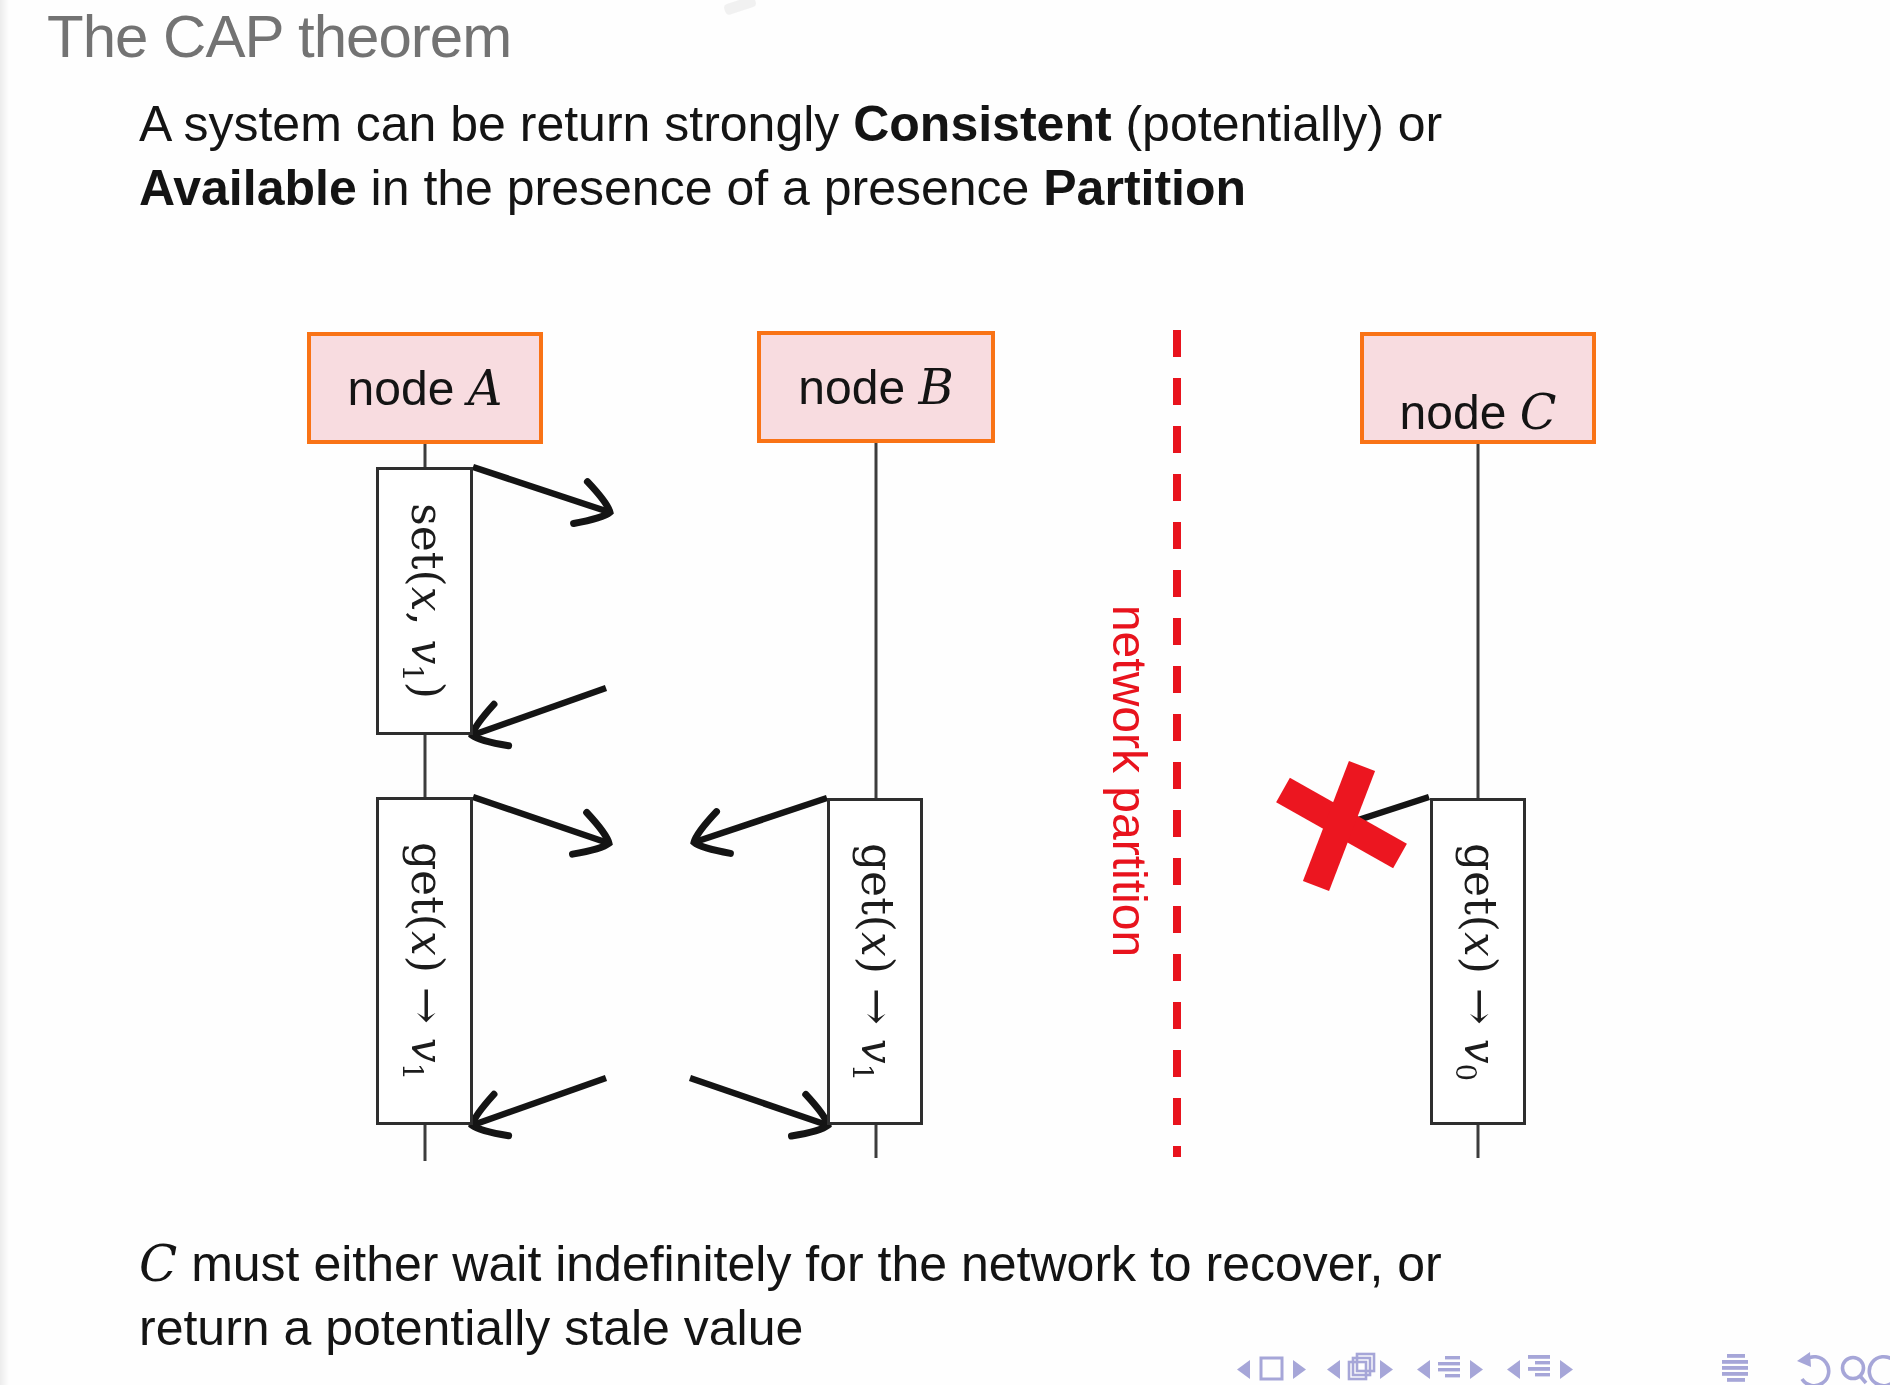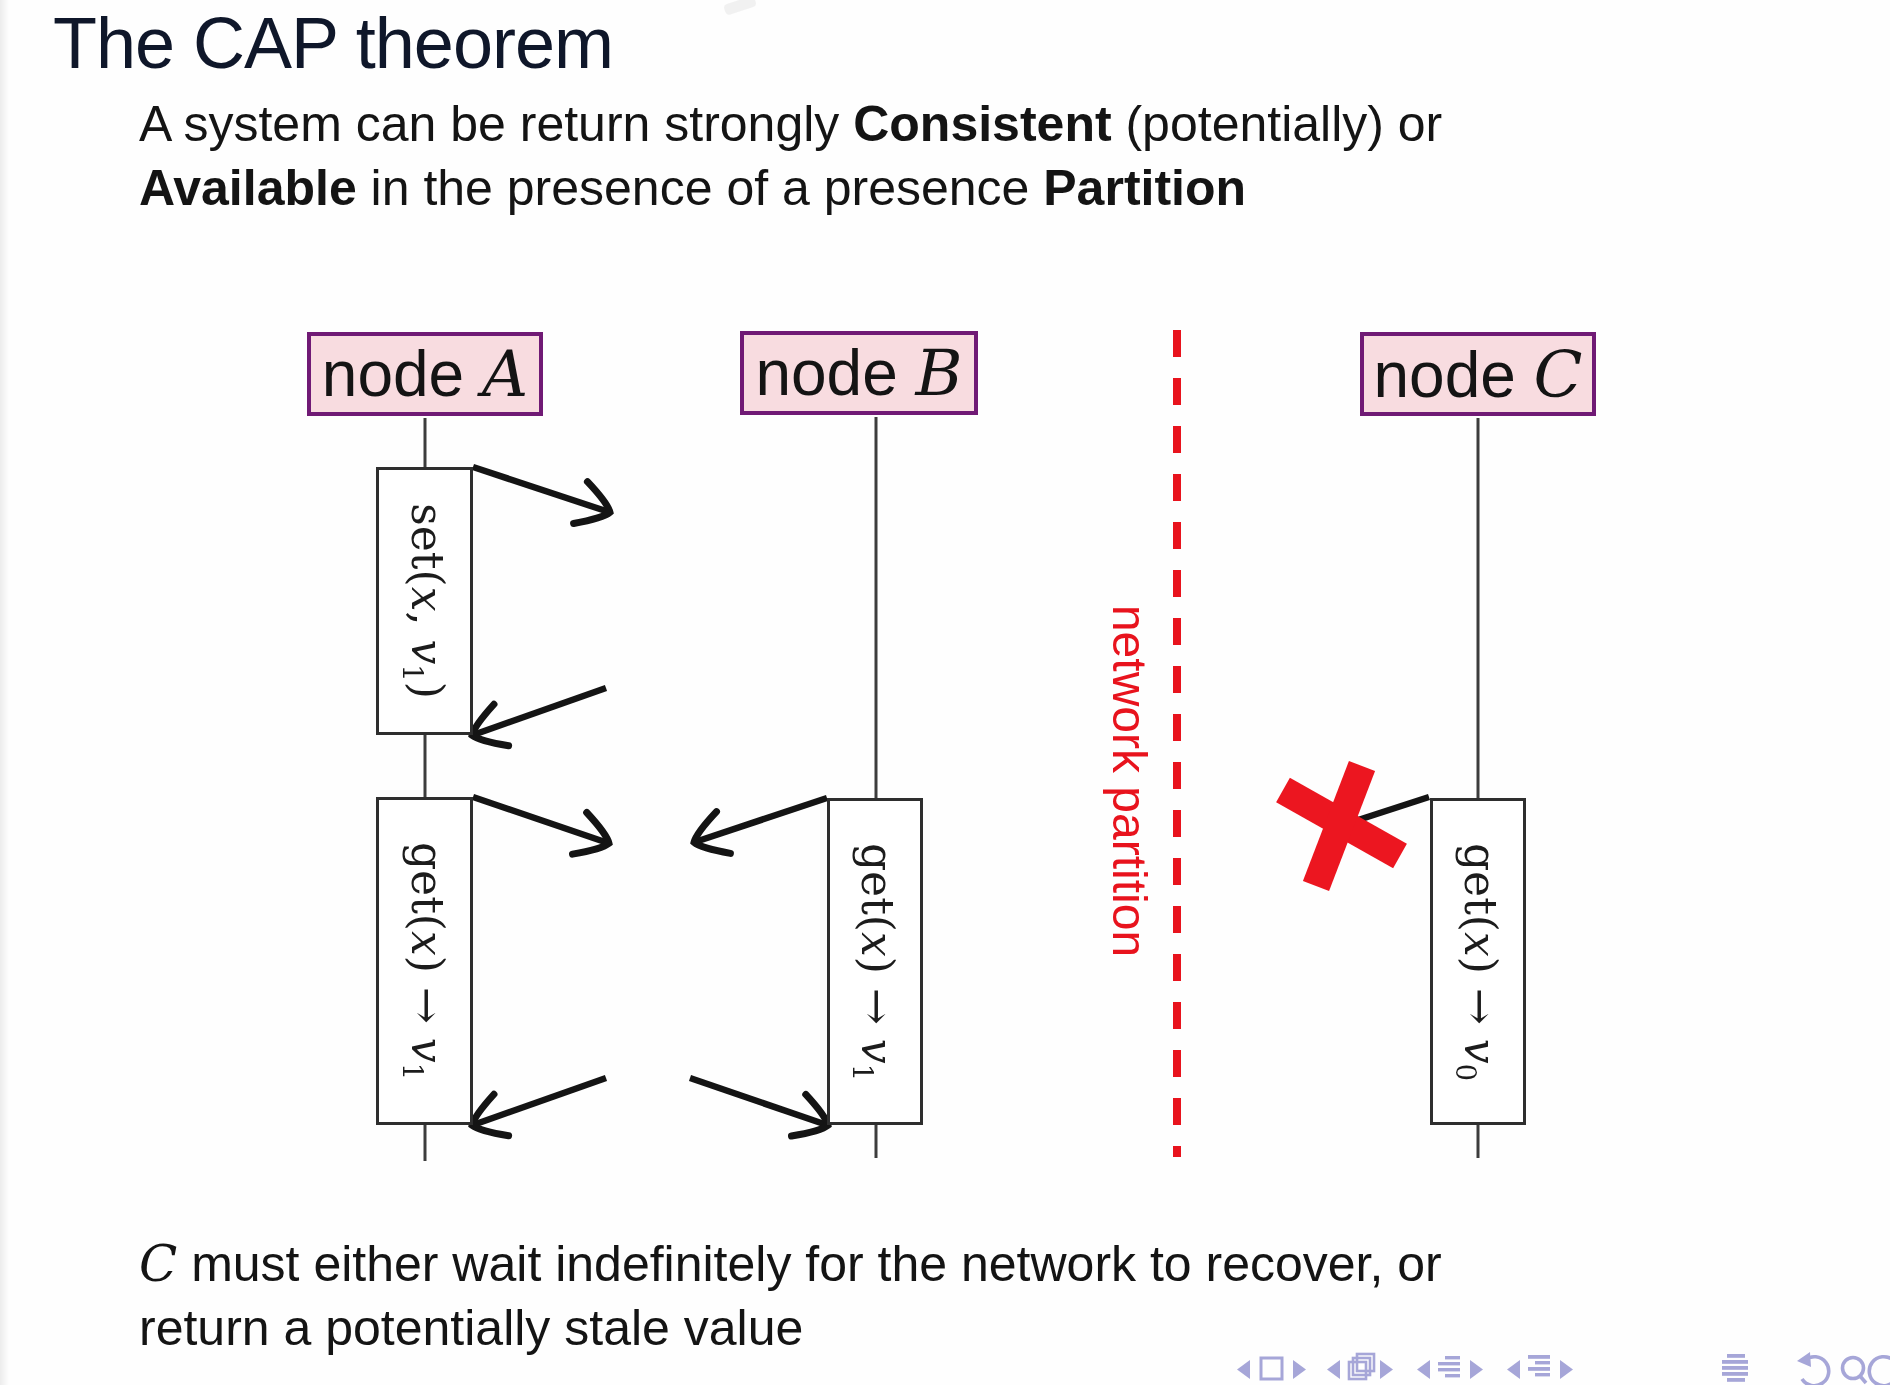--- a/index.html
+++ b/index.html
@@ -2,33 +2,33 @@
 <html><head>
 <meta charset="utf-8">
 <style>
   html,body{margin:0;padding:0;background:#fff;}
   .slide{position:relative;width:1890px;height:1385px;background:#fefefe;overflow:hidden;
          font-family:"Liberation Sans",sans-serif;color:#141414;}
   .edge-strip{position:absolute;left:0;top:0;width:9px;height:1385px;
               background:linear-gradient(90deg,#ececec,rgba(255,255,255,0));}
   .top-notch{position:absolute;left:724px;top:0;width:32px;height:11px;background:#ededed;
              transform:rotate(-18deg);border-radius:4px;opacity:.8;}
-  .title{position:absolute;left:53px;top:2px;font-size:72px;letter-spacing:-1px;
-         color:#0f172a;white-space:nowrap;}
+  .title{position:absolute;left:47px;top:2px;font-size:60px;letter-spacing:-1px;
+         color:#737373;white-space:nowrap;}
   .intro{position:absolute;left:139px;top:92px;font-size:50px;line-height:64px;white-space:nowrap;}
   .footer-text{position:absolute;left:139px;top:1232px;font-size:50px;line-height:64px;white-space:nowrap;}
   .seg-b{font-weight:bold;text-align:right;}
   .seg-m{font-family:"DejaVu Serif",serif;font-style:italic;}
   .seg-sub{font-family:"DejaVu Serif",serif;font-size:0.62em;vertical-align:-0.30em;}
 
-  .node-box{position:absolute;height:84px;background:#f8dce0;border:4px solid #701a75;
+  .node-box{position:absolute;height:112px;background:#f8dce0;border:4px solid #f97316;
             box-sizing:border-box;display:flex;align-items:center;justify-content:center;
-            font-size:64px;white-space:nowrap;}
+            font-size:48px;white-space:nowrap;}
   .node-a{left:307px;top:332px;width:236px;}
-  .node-b{left:740px;top:331px;width:238px;}
+  .node-b{left:757px;top:331px;width:238px;}
   .node-c{left:1360px;top:332px;width:236px;align-items:flex-end;}
 
   .op-box{position:absolute;background:#fff;border:3px solid #2e2e2e;box-sizing:border-box;}
   .op-a-set{left:376px;top:467px;width:97px;height:268px;}
   .op-a-get{left:376px;top:797px;width:97px;height:328px;}
   .op-b-get{left:827px;top:798px;width:96px;height:327px;}
   .op-c-get{left:1430px;top:798px;width:96px;height:327px;}
   .op-label{position:absolute;left:50%;top:50%;transform:translate(-50%,-50%) rotate(90deg);
             white-space:nowrap;font-family:"DejaVu Serif",serif;font-size:44px;color:#1c1c1c;}
 

